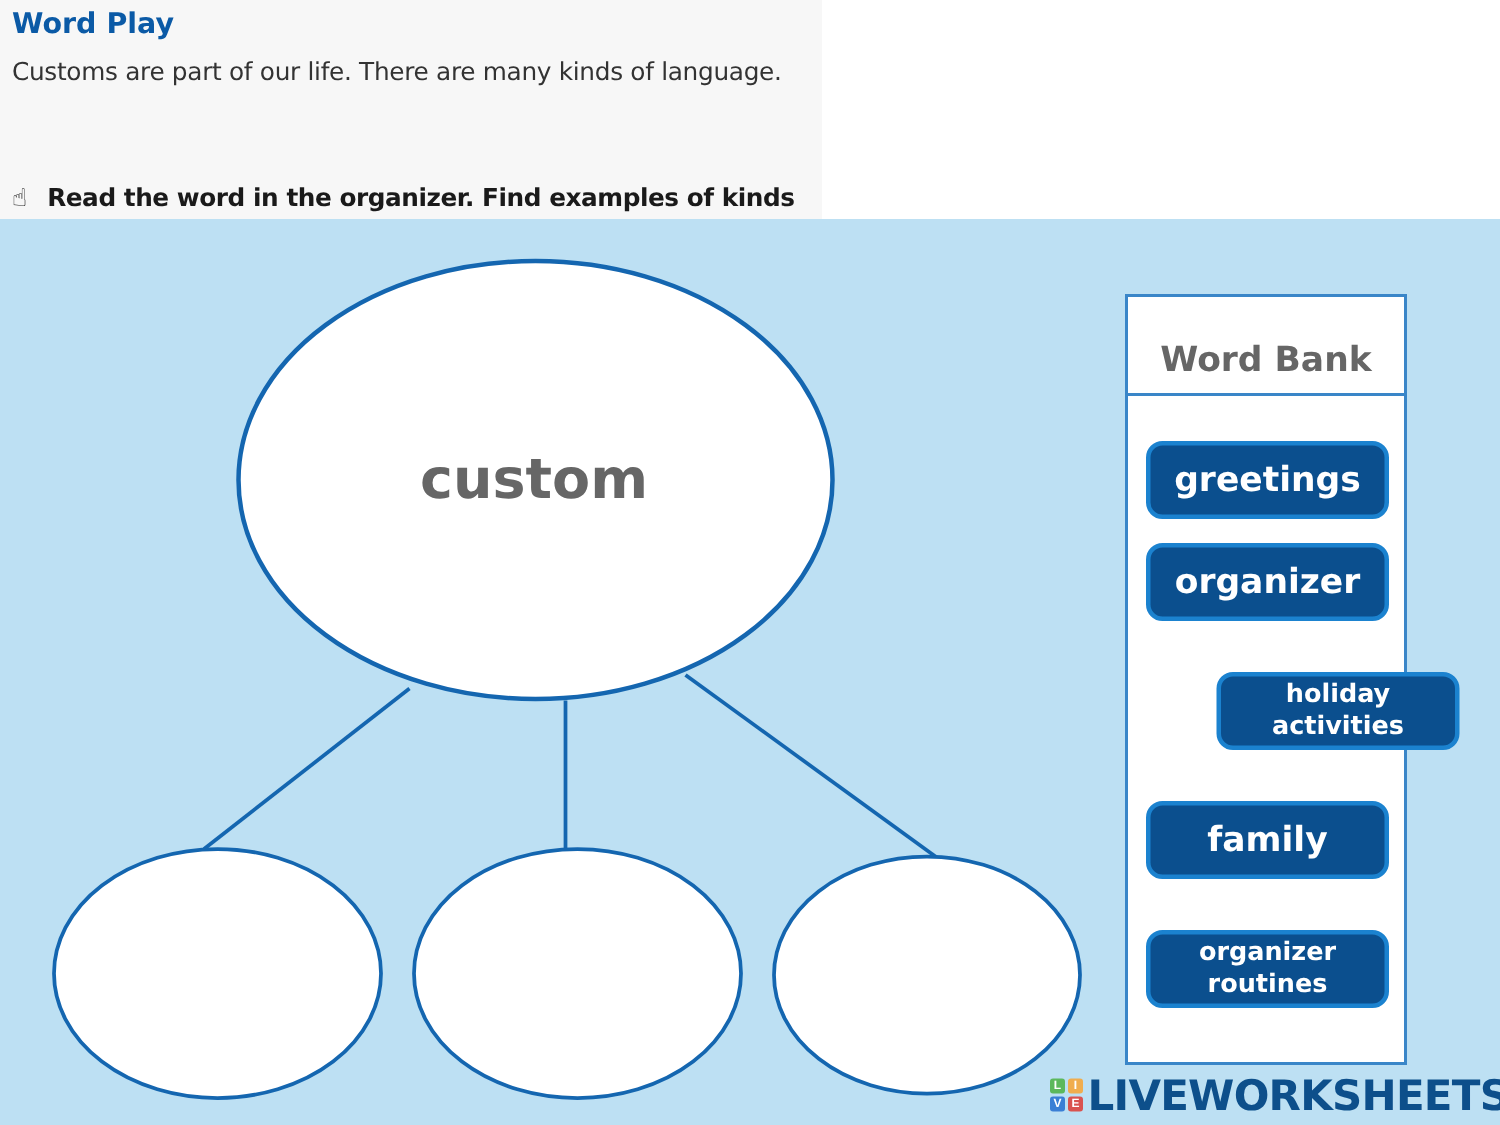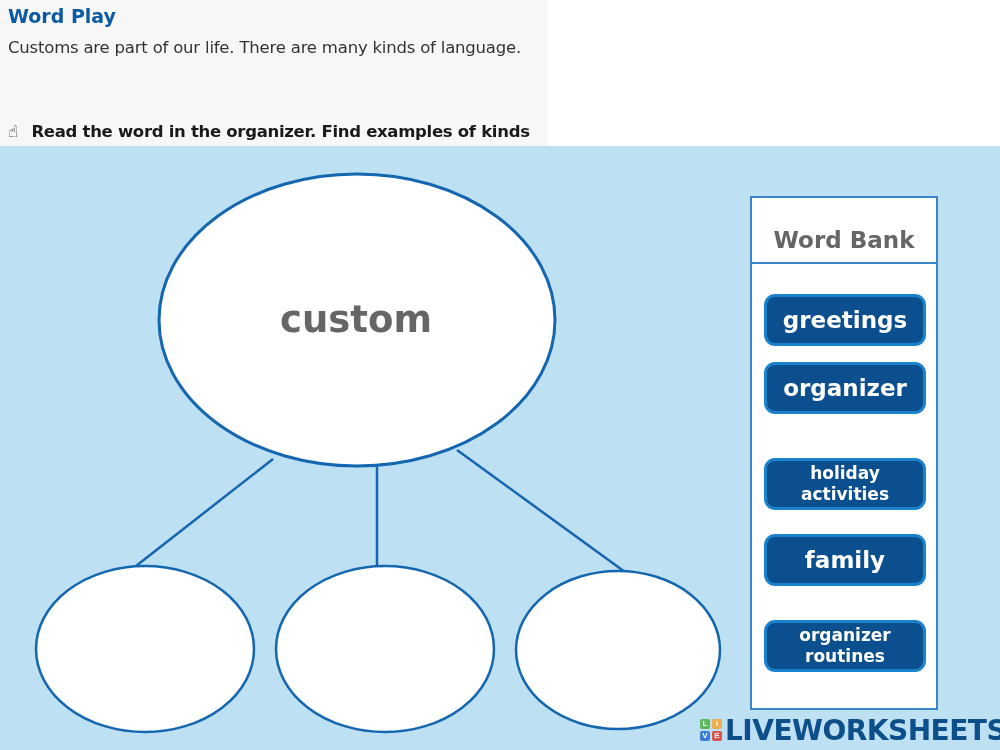--- a/index.html
+++ b/index.html
@@ -49,21 +49,21 @@
   <ellipse cx="385" cy="649" rx="109" ry="83" fill="#fff" stroke="#1466b0" stroke-width="2.5"></ellipse>
   <ellipse cx="618" cy="650" rx="102" ry="79" fill="#fff" stroke="#1466b0" stroke-width="2.5"></ellipse>
 </svg>
 
 <div class="center-word">custom</div>
 
 <div class="bank">
   <div class="bank-title">Word Bank</div>
   <div class="chip big" style="top:96px;">greetings</div>
   <div class="chip big" style="top:164px;">organizer</div>
-  <div class="chip small" style="top:260px;">holiday
+  <div class="chip small" style="top:250px;margin-left:47px;">holiday
 activities</div>
   <div class="chip big" style="top:336px;text-align:center;">family</div>
   <div class="chip small" style="top:422px;">organizer
 routines</div>
 </div>
 
 <div class="logo">
   <div class="logo-icon">
     <span style="background:#5cb85c">L</span>
     <span style="background:#f0ad4e">I</span>

